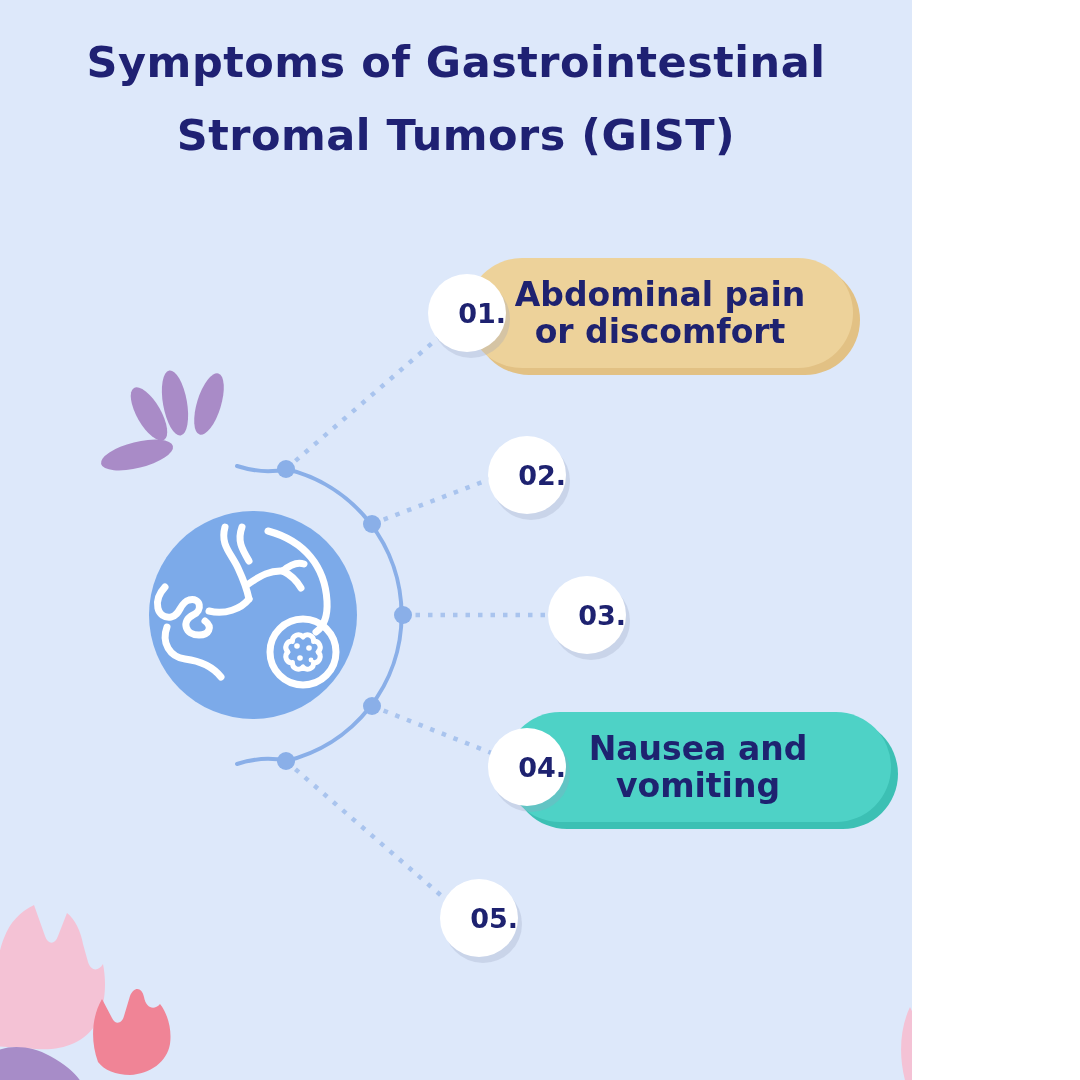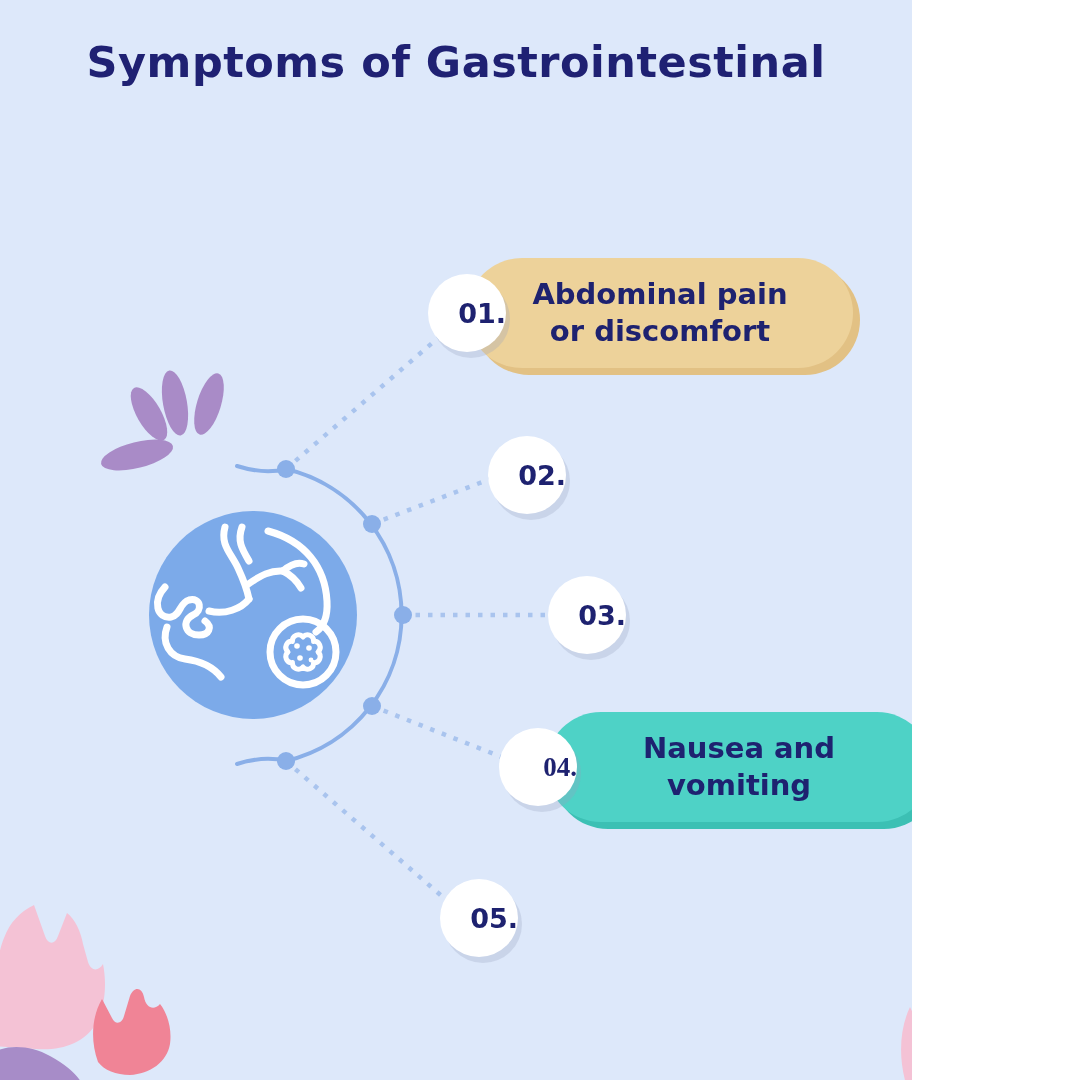--- a/index.html
+++ b/index.html
@@ -4,21 +4,21 @@
 <style>
   html,body{margin:0;padding:0;}
   body{width:1080px;height:1080px;overflow:hidden;font-family:"DejaVu Sans","Liberation Sans",sans-serif;}
   .canvas{position:relative;width:912px;height:1080px;overflow:hidden;background:#dde8fa;}
   .decor{position:absolute;left:0;top:0;width:1080px;height:1080px;}
   .title{position:absolute;top:26px;left:0;width:100%;text-align:center;
          font-size:43px;font-weight:bold;line-height:73px;letter-spacing:.5px;color:#1f2173;}
   .pill{position:absolute;width:386px;height:110px;border-radius:55px;
         box-shadow:7px 7px 0 var(--shadow,rgba(0,0,0,.08));
         display:flex;flex-direction:column;align-items:center;justify-content:center;
-        font-size:29px;font-weight:bold;line-height:37px;color:#1e2270;text-align:center;}
+        font-size:33px;font-weight:bold;line-height:37px;color:#1e2270;text-align:center;}
   .pill .line:empty{display:none;}
   .numcircle{position:absolute;width:78px;height:78px;border-radius:50%;background:#ffffff;
              box-shadow:4px 6px 0 rgba(150,160,190,.28);
              display:flex;align-items:center;justify-content:flex-end;
              font-size:27px;font-weight:bold;color:#1e2270;}
 </style>
 </head>
 <body>
 
 <div class="canvas" style="background-color: rgb(221, 232, 250);">
@@ -85,40 +85,41 @@
 
     <g>
       <path fill="#f08496" d="M 990,1056 C 982,1022 984,988 994,961 L 1006,986 C 1010,994 1018,993 1021,984 L 1030,948 C 1033,936 1041,936 1044,948 L 1052,976 C 1055,986 1063,987 1068,978 L 1082,955 L 1088,960 L 1088,1040 C 1070,1054 1040,1060 1014,1058 C 1004,1058 995,1057 990,1056 Z" style="fill: rgb(240, 132, 150);"></path>
       <path fill="#f4c2d5" d="M 906,1084 C 898,1056 900,1028 910,1007 L 919,1026 C 922,1033 929,1032 931,1024 L 938,1002 C 942,992 950,993 952,1003 C 954,1013 962,1015 968,1008 C 976,1020 980,1038 978,1054 C 975,1072 958,1084 938,1085 L 906,1084 Z" style="fill: rgb(244, 194, 213);"></path>
       <path fill="#a78cc8" d="M 1002,1086 C 1008,1070 1024,1062 1044,1062 C 1064,1062 1078,1068 1088,1078 L 1088,1086 Z" style="fill: rgb(167, 140, 200);"></path>
     </g>
   </svg>
 
   <div class="title" style="color: rgb(31, 33, 115);">
     <div>Symptoms of Gastrointestinal</div>
+    <div>Stromal Tumors (GIST)</div>
   </div>
 
   <div class="pill" style="left: 467px; top: 258px; background-color: rgb(237, 210, 154); --shadow: #e2c184;">
     <div class="line">Abdominal pain</div>
     <div class="line">or discomfort</div>
   </div>
-  <div class="pill" style="left: 546px; top: 712px; background-color: rgb(78, 210, 198); --shadow: #3cc0b4;">
+  <div class="pill" style="left: 505px; top: 712px; background-color: rgb(78, 210, 198); --shadow: #3cc0b4;">
     <div class="line">Nausea and</div>
     <div class="line">vomiting</div>
   </div>
 
   <div class="numcircle" style="left:428px;top:274px;">
     <span>01.</span>
   </div>
   <div class="numcircle" style="left:488px;top:436px;">
     <span>02.</span>
   </div>
   <div class="numcircle" style="left:548px;top:576px;">
     <span>03.</span>
   </div>
-  <div class="numcircle" style="left:499px;top:728px;font-family:Liberation Serif, serif;">
+  <div class="numcircle" style="left:488px;top:728px;">
     <span>04.</span>
   </div>
   <div class="numcircle" style="left:440px;top:879px;">
     <span>05.</span>
   </div>
 
 </div>
 
 </body></html>

